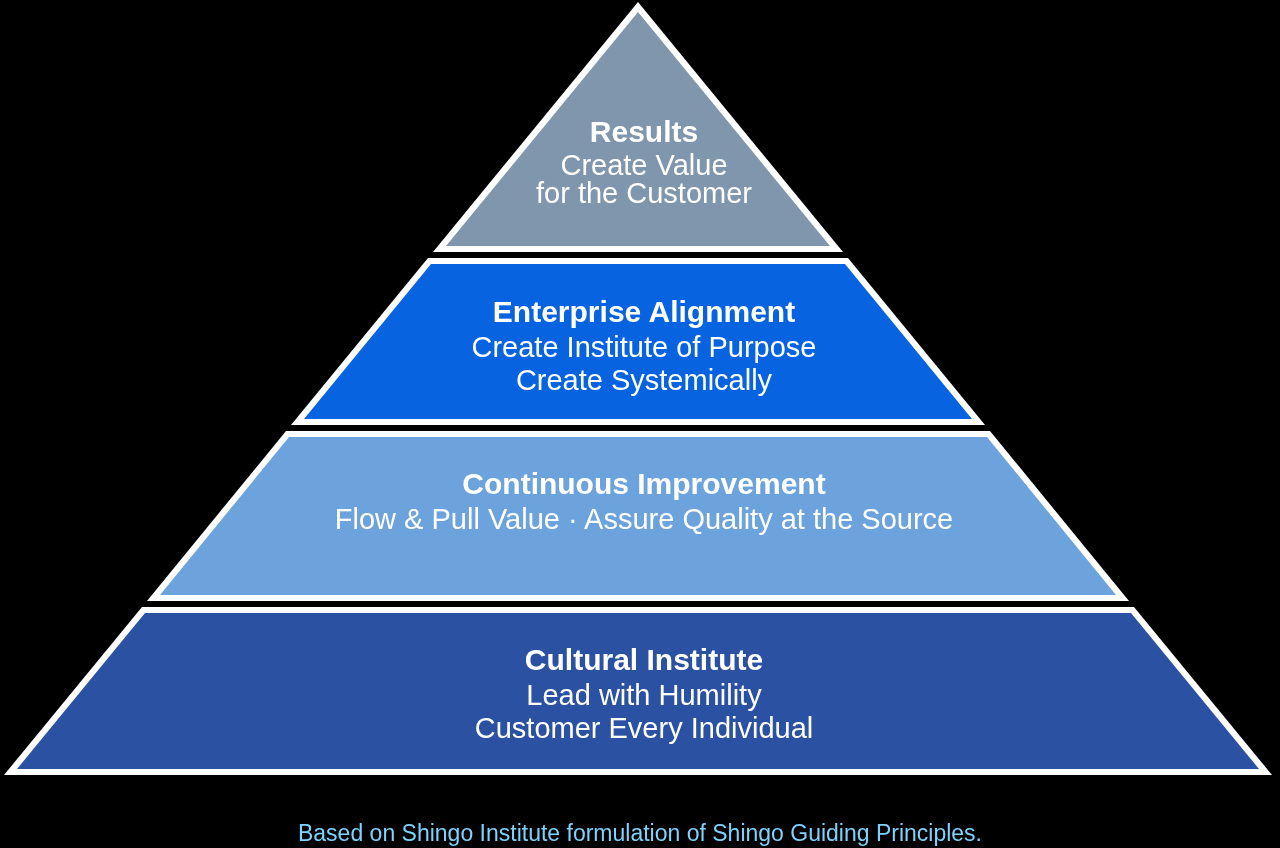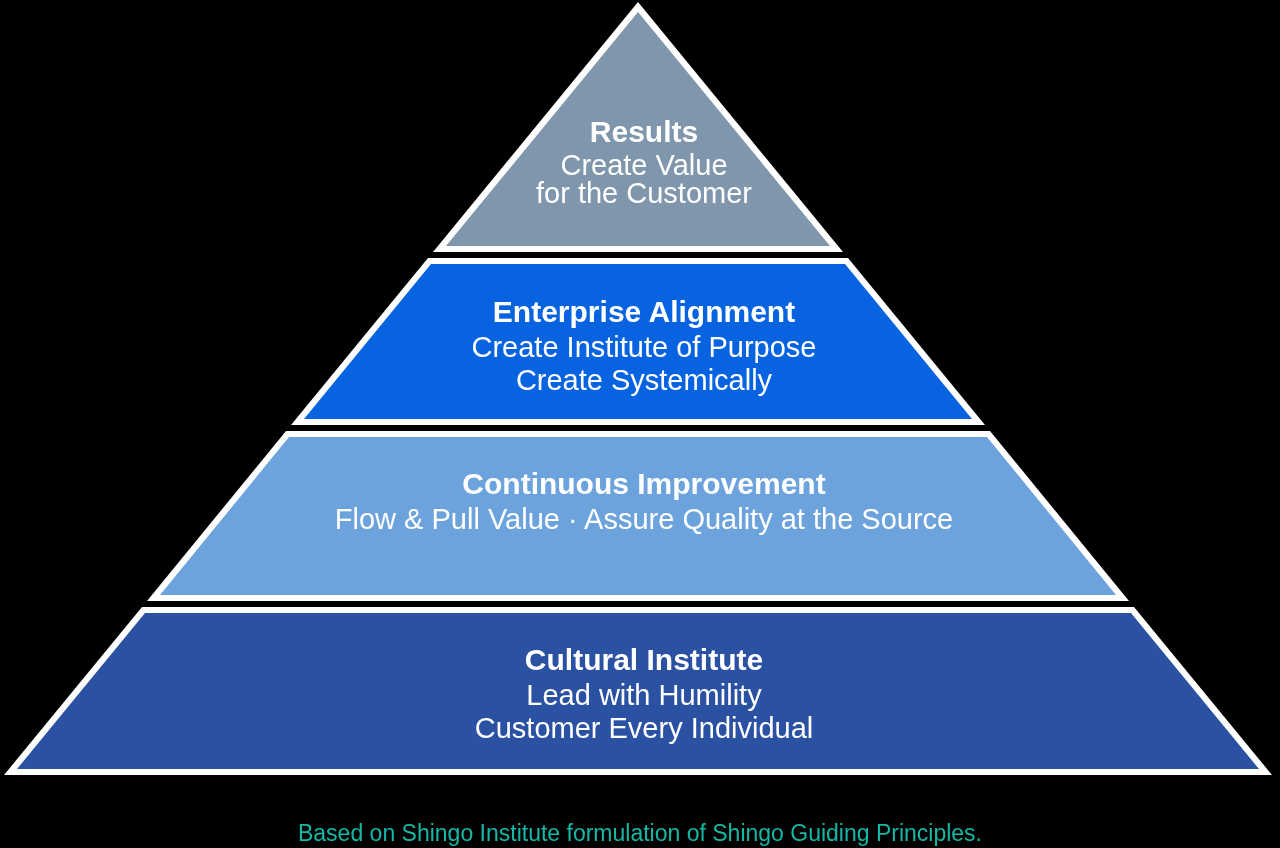--- a/index.html
+++ b/index.html
@@ -47,21 +47,21 @@
   .t3 { top: 465px; }
   .t4 { top: 641px; }
   .caption {
     position: absolute;
     top: 818px;
     left: 0;
     width: 1280px;
     text-align: center;
     font-size: 23px;
     line-height: 30px;
-    color: #14b8a6;
+    color: #7dd3fc;
   }
 </style>
 </head>
 <body>
 
 <div class="canvas">
 
   <svg class="pyramid-svg" viewBox="0 0 1280 848">
 
     <polygon points="638,2 843,252 433,252" fill="#FFFFFF"></polygon>

